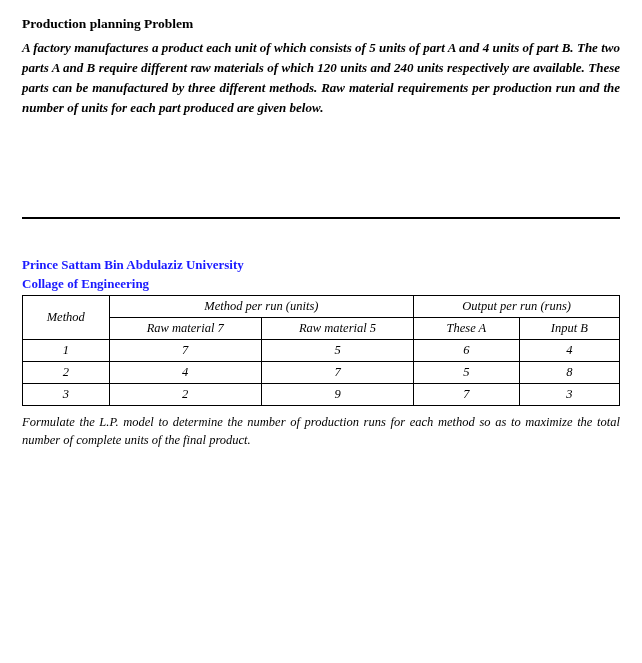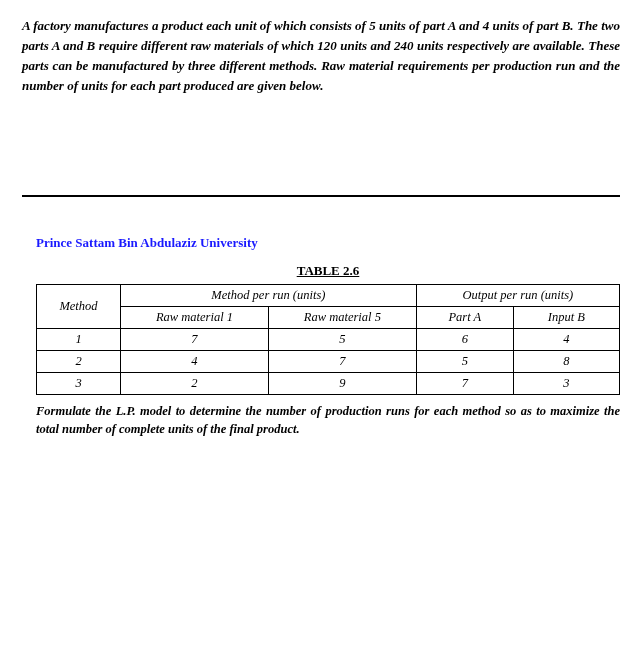--- a/index.html
+++ b/index.html
@@ -31,21 +31,21 @@
       line-height: 1.55;
       text-align: justify;
       font-weight: bold;
     }
     .divider {
       border: none;
       border-top: 2px solid #000;
       margin: 18px 0 0 0;
     }
     .page-bottom {
-      padding: 18px 22px 10px 36px;
+      padding: 18px 22px 10px 22px;
     }
     .institution-line {
       font-weight: bold;
       font-size: 13px;
       color: #1a1aff;
       margin-bottom: 3px;
     }
     .table-title {
       text-align: center;
       font-weight: bold;
@@ -66,55 +66,55 @@
     }
     .data-table thead tr th {
       font-weight: normal;
     }
     .caption-text {
       font-style: italic;
       font-size: 12.5px;
       text-align: justify;
       margin-top: 7px;
       line-height: 1.5;
-      font-weight: bold;
     }
     .spacer {
       height: 80px;
     }
     .spacer2 {
       height: 20px;
     }
   </style>
 </head>
 <body>
 
 <div class="page-top">
+  <div class="section-title">Production planning Problem</div>
   <div class="body-text">A factory manufactures a product each unit of which consists of 5 units of part A and 4 units of part B. The two parts A and B require different raw materials of which 120 units and 240 units respectively are available. These parts can be manufactured by three different methods. Raw material requirements per production run and the number of units for each part produced are given below.</div>
   <div class="spacer"></div>
   <hr class="divider">
 </div>
 
 <div class="page-bottom">
   <div class="spacer2"></div>
   <div class="institution-line">Prince Sattam Bin Abdulaziz University</div>
+  <div class="institution-line">Collage of Engineering</div>
 
-  <div class="table-title">TABLE 2.6</div>
 
   <table class="data-table">
     <thead>
       <tr>
         <th rowspan="2" style="vertical-align:middle;">Method</th>
         <th colspan="2">Method per run (units)</th>
-        <th colspan="2">Output per run (units)</th>
+        <th colspan="2">Output per run (runs)</th>
       </tr>
       <tr>
-        <th>Raw material 1</th>
+        <th>Raw material 7</th>
         <th>Raw material 5</th>
-        <th>Part A</th>
+        <th>These A</th>
         <th>Input B</th>
       </tr>
     </thead>
     <tbody id="table-body">
     <tr>
           <td>1</td>
           <td>7</td>
           <td>5</td>
           <td>6</td>
           <td>4</td>

